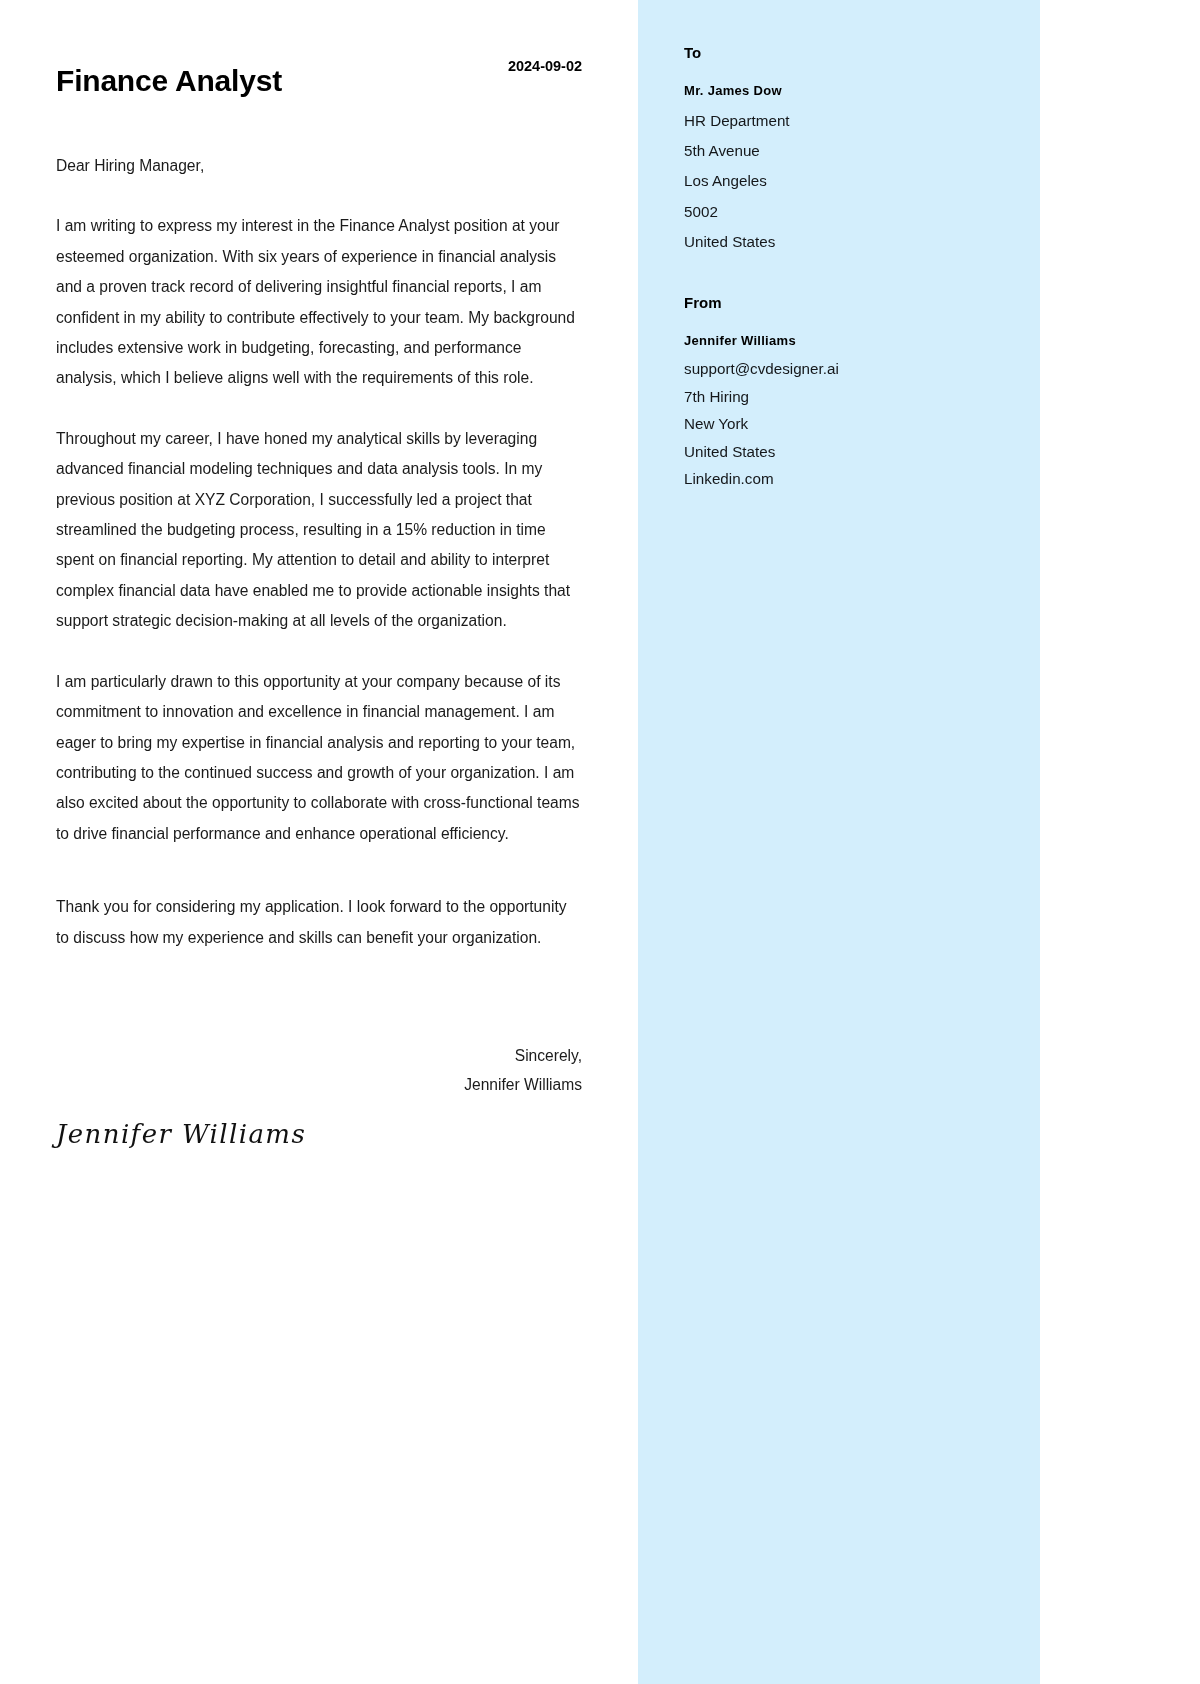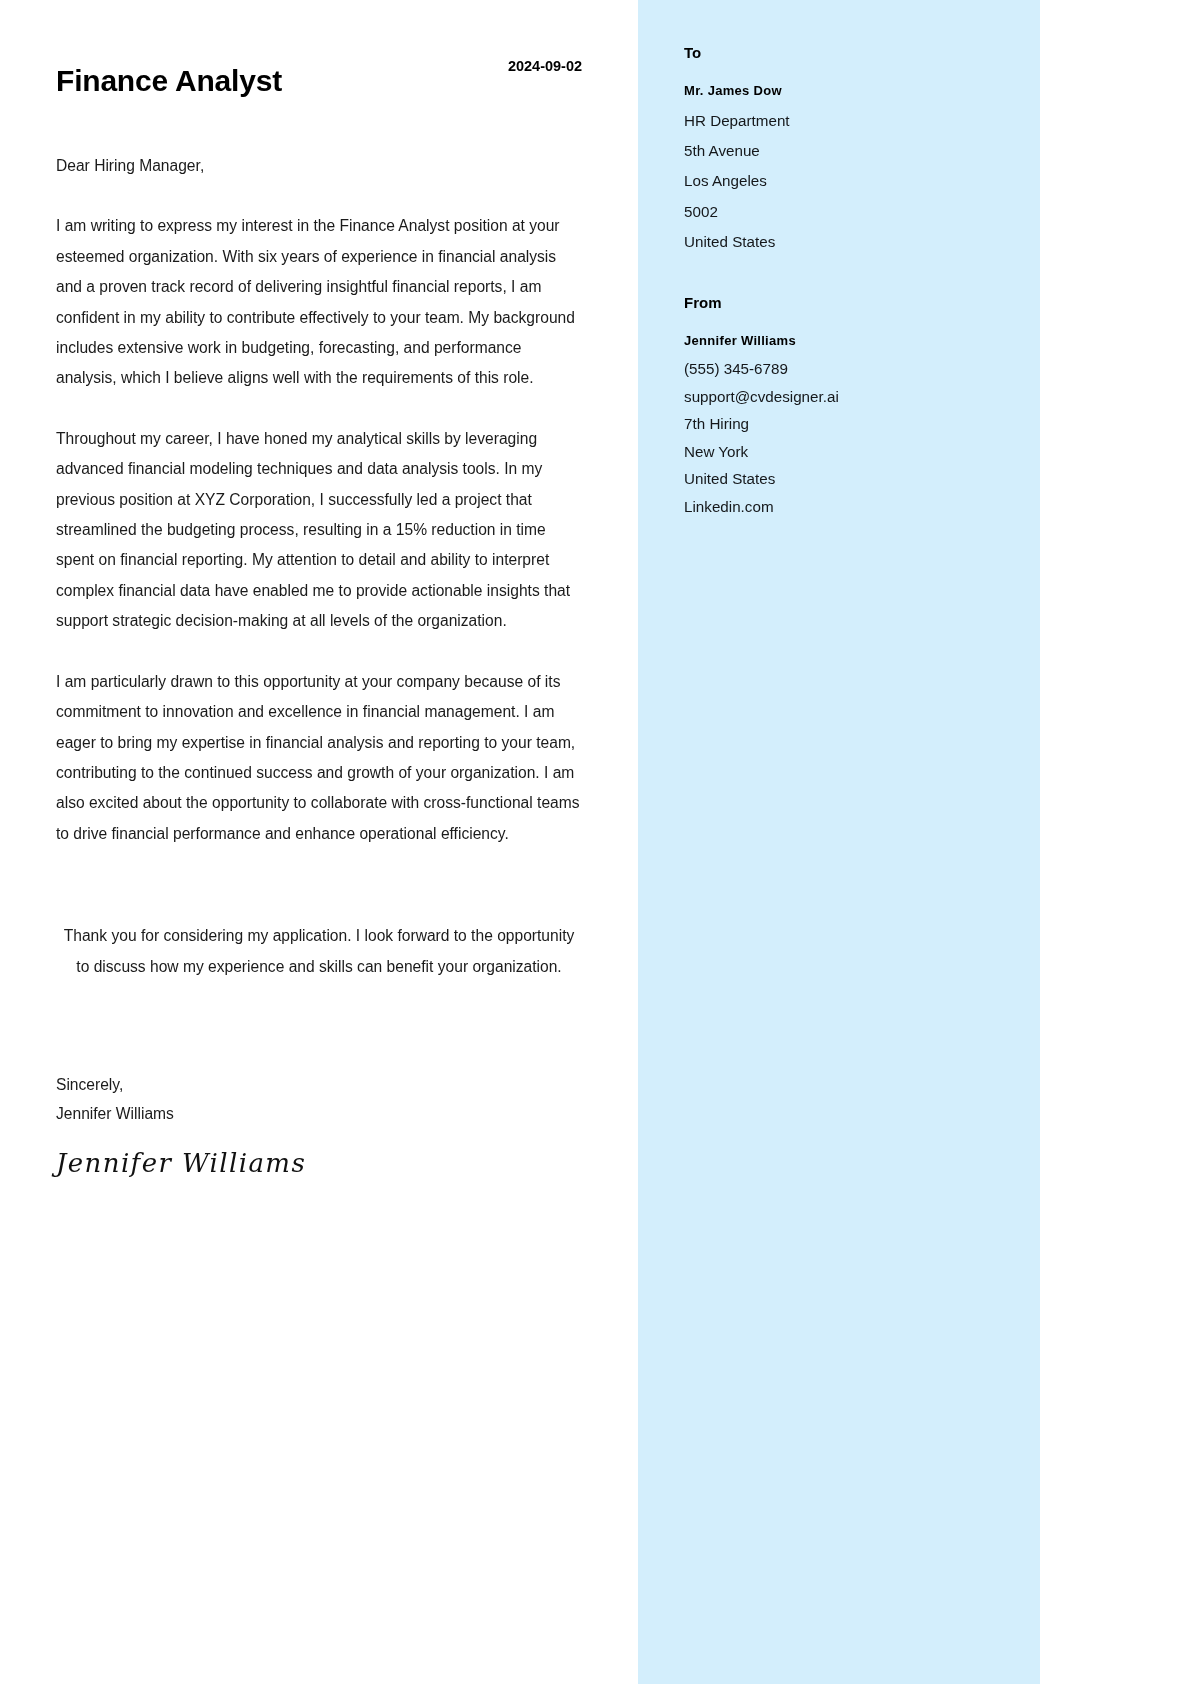--- a/index.html
+++ b/index.html
@@ -61,28 +61,28 @@
   }
   .salutation {
     margin: 0 0 30px 0;
   }
   .para {
     margin: 0 0 30px 0;
     max-width: 650px;
     text-align: left;
   }
   .para.last-block {
-    margin-top: 72px;
+    margin-top: 43px;
     margin-bottom: 0;
-    text-align: center;
   }
   .closing {
     margin-top: 88px;
     font-size: 15.6px;
     line-height: 29px;
+    text-align: right;
   }
   .closing div {
     margin: 0;
   }
   .signature {
     margin-top: 22px;
     font-family: "DejaVu Serif", serif;
     font-style: italic;
     font-size: 26px;
     letter-spacing: 1.4px;
@@ -171,21 +171,20 @@
       <div class="side-line">5th Avenue</div>
       <div class="side-line">Los Angeles</div>
       <div class="side-line">5002</div>
       <div class="side-line">United States</div>
     </div>
 
     <div class="block-from">
       <div class="side-label">From</div>
       <div class="side-name">Jennifer Williams</div>
       <div class="from-lines">
-        <div class="side-line">(555) 345-6789</div>
         <div class="side-line">support@cvdesigner.ai</div>
         <div class="side-line">7th Hiring</div>
         <div class="side-line">New York</div>
         <div class="side-line">United States</div>
         <div class="side-line">Linkedin.com</div>
       </div>
     </div>
 
   </div>
 </div>

